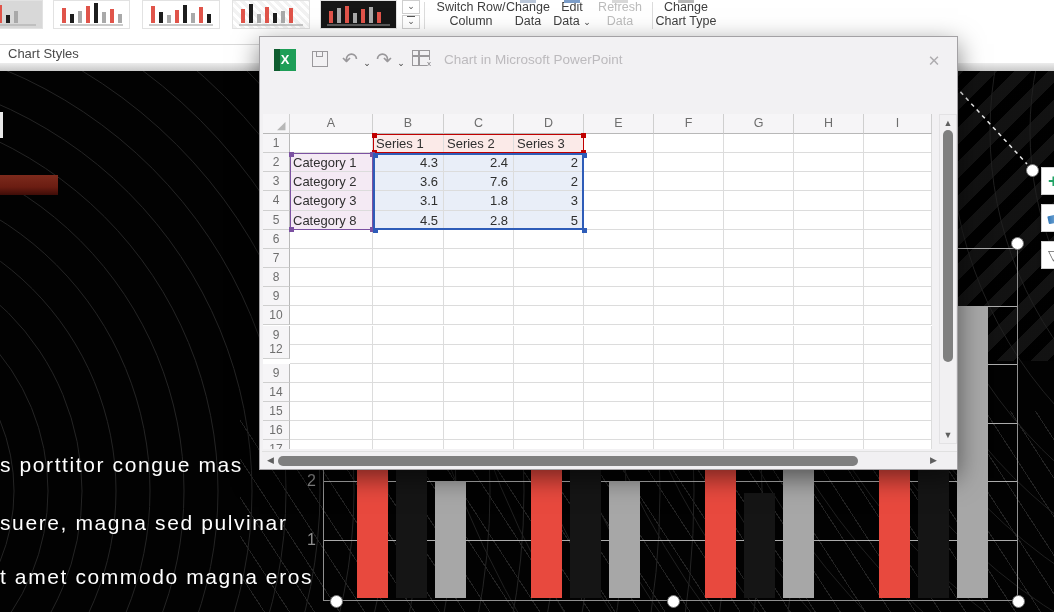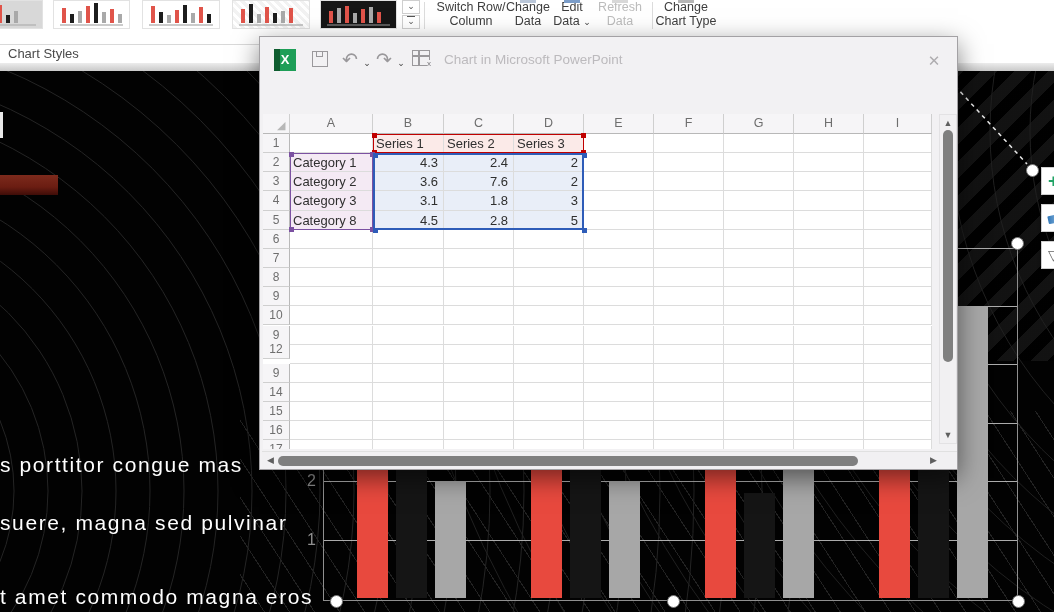--- a/index.html
+++ b/index.html
@@ -36,21 +36,21 @@
   #stripes-tr{position:absolute;left:930px;top:0;width:124px;height:290px;
       background:repeating-linear-gradient(135deg,#000 0 12px,#141414 12px 24px);opacity:.9;}
   #hatch-bottom{position:absolute;left:240px;top:340px;width:814px;height:201px;
       background:repeating-linear-gradient(57deg,transparent 0 20px,#222 20px 21px);}
   #contours{position:absolute;left:0;top:0;}
   #slide-title{position:absolute;left:8px;top:22px;color:#fff;font-size:33px;letter-spacing:10px;
       font-family:"Liberation Serif",serif;}
   #title-stroke{position:absolute;left:0;top:41px;width:3px;height:26px;background:#e9e9e9;}
   #accent-bar{position:absolute;left:-6px;top:104px;width:64px;height:20px;}
   .body-line{position:absolute;left:0;color:#fff;font-size:21px;letter-spacing:1.6px;white-space:nowrap;}
-  .bl-1{top:287px}.bl-2{top:324px}.bl-3{top:382px}.bl-4{top:440px}.bl-5{top:477px}.bl-6{top:514px}
+  .bl-1{top:287px}.bl-2{top:324px}.bl-3{top:382px}.bl-4{top:440px}.bl-5{top:477px}.bl-6{top:494px}
 
   
   #slide-chart{position:absolute;left:0;top:0;width:1054px;height:541px;}
   .gridline{position:absolute;height:1px;background:#c9c9c9;opacity:.85;}
   .axisline{position:absolute;background:#8f8f8f;}
   .bar{position:absolute;}
   .tick{position:absolute;width:30px;text-align:right;color:#8f8f8f;font-size:16px;}
   .handle{position:absolute;width:13px;height:13px;border-radius:50%;background:#fff;
       border:1px solid #777;box-sizing:border-box;box-shadow:0 0 2px rgba(0,0,0,.6);}
 

